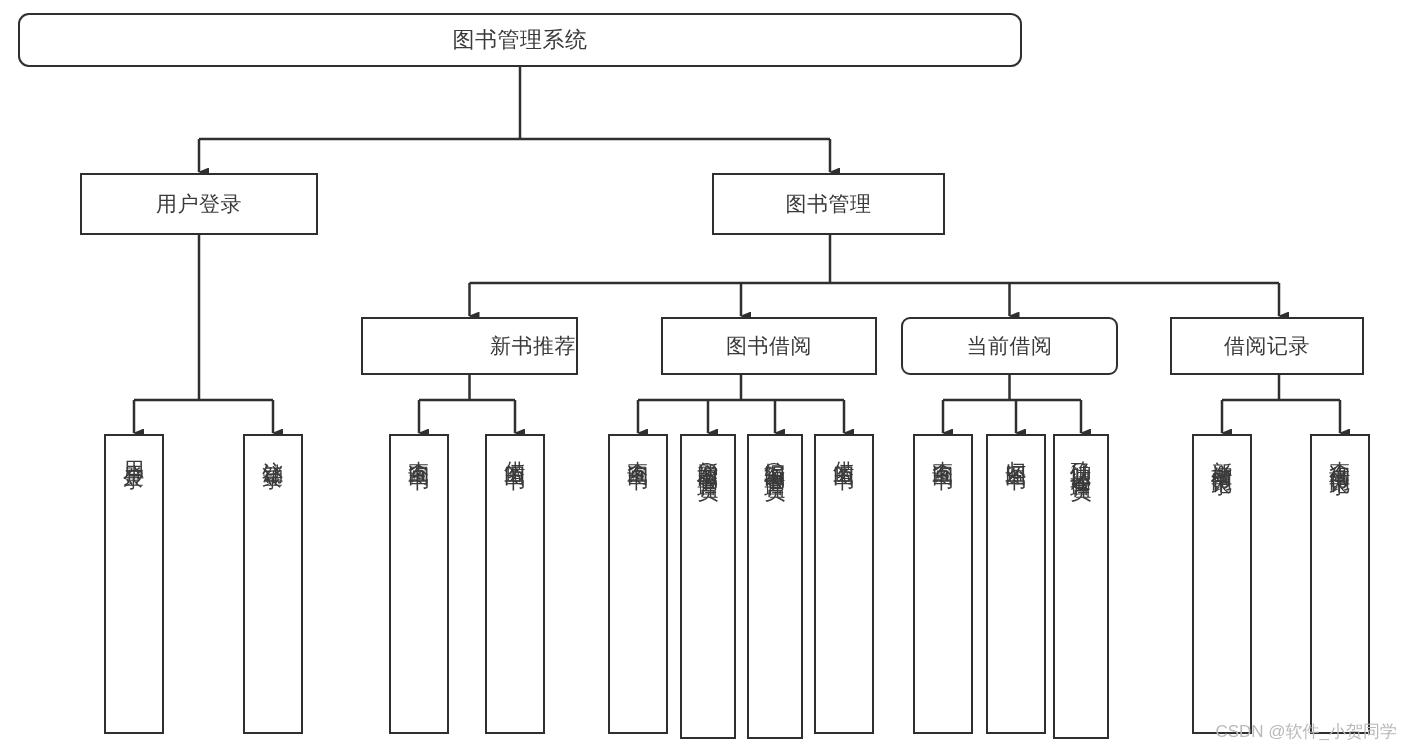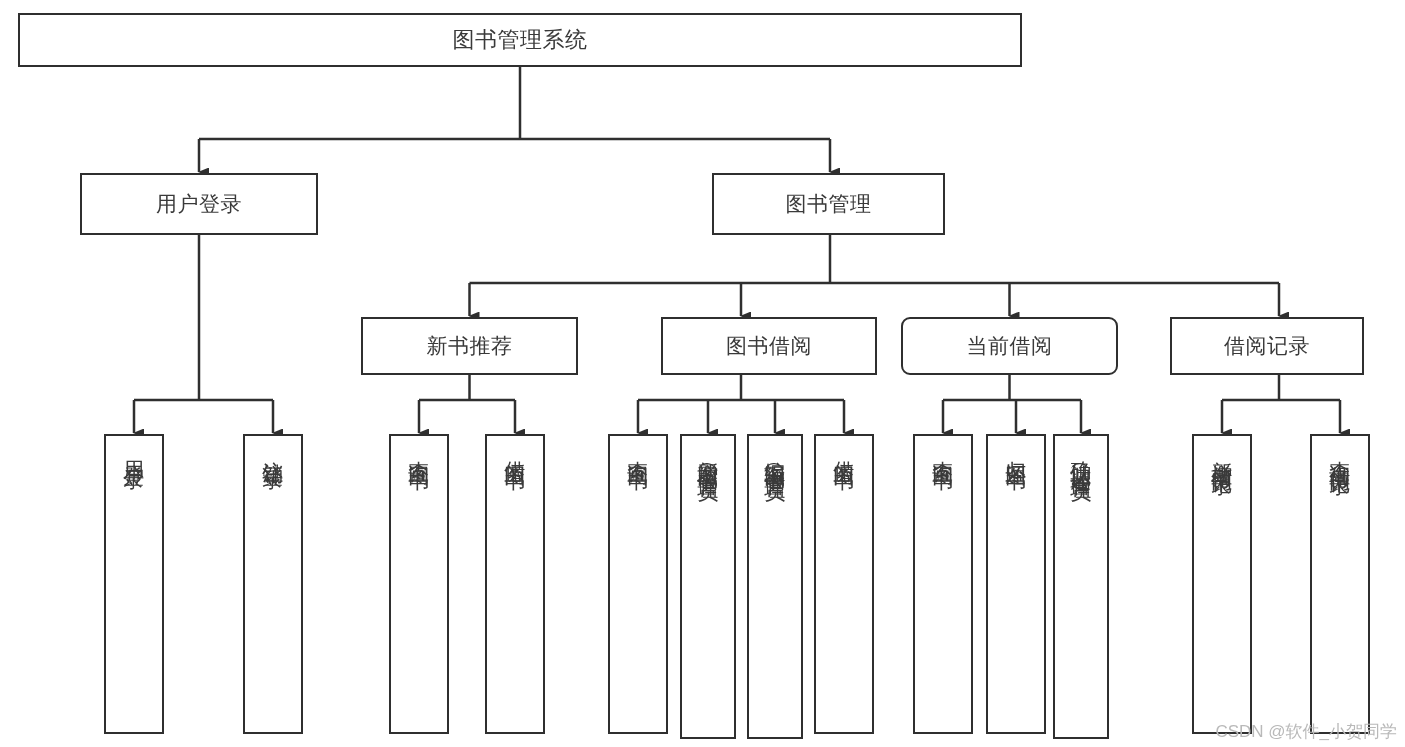--- a/index.html
+++ b/index.html
@@ -112,30 +112,30 @@
         <path d="M1016,400 L1016,433" marker-end="url(#arrowhead)"></path>
         <path d="M1081,400 L1081,433" marker-end="url(#arrowhead)"></path>
         <path d="M1279,375 L1279,400"></path>
         <path d="M1222,400 L1340,400"></path>
         <path d="M1222,400 L1222,433" marker-end="url(#arrowhead)"></path>
         <path d="M1340,400 L1340,433" marker-end="url(#arrowhead)"></path>
       </g>
   </svg>
 
   <div id="nodes-layer">
-      <div class="node horizontal root" style="left: 18px; top: 13px; width: 1004px; height: 54px;">
+      <div class="node horizontal root" style="left: 18px; top: 13px; width: 1004px; height: 54px; border-radius: 11px;">
         <span class="label">图书管理系统</span>
       </div>
       <div class="node horizontal" style="left: 80px; top: 173px; width: 238px; height: 62px;">
         <span class="label">用户登录</span>
       </div>
       <div class="node horizontal" style="left: 712px; top: 173px; width: 233px; height: 62px;">
         <span class="label">图书管理</span>
       </div>
-      <div class="node horizontal" style="left: 361px; top: 317px; width: 217px; height: 58px;">
+      <div class="node horizontal" style="left: 361px; top: 317px; width: 217px; height: 58px; justify-content: flex-end;">
         <span class="label">新书推荐</span>
       </div>
       <div class="node horizontal" style="left: 633px; top: 317px; width: 216px; height: 58px; margin-left: 28px;">
         <span class="label">图书借阅</span>
       </div>
       <div class="node horizontal" style="left: 901px; top: 317px; width: 217px; height: 58px; border-radius: 9px;">
         <span class="label">当前借阅</span>
       </div>
       <div class="node horizontal" style="left: 1170px; top: 317px; width: 194px; height: 58px;">
         <span class="label">借阅记录</span>

